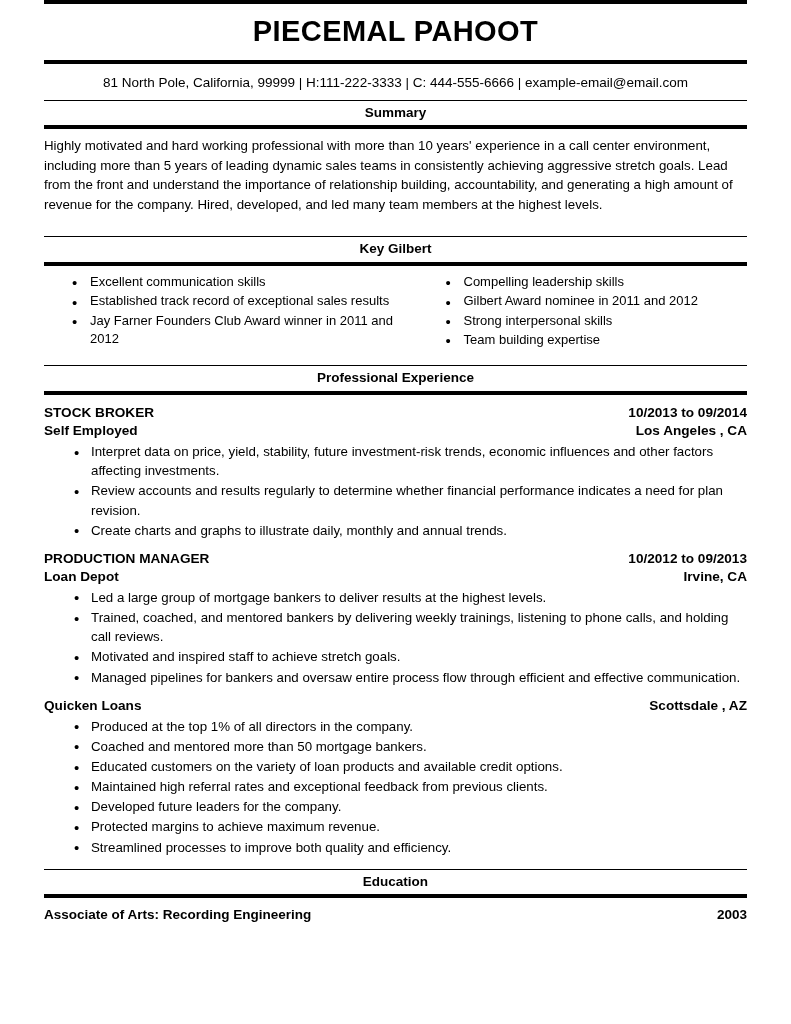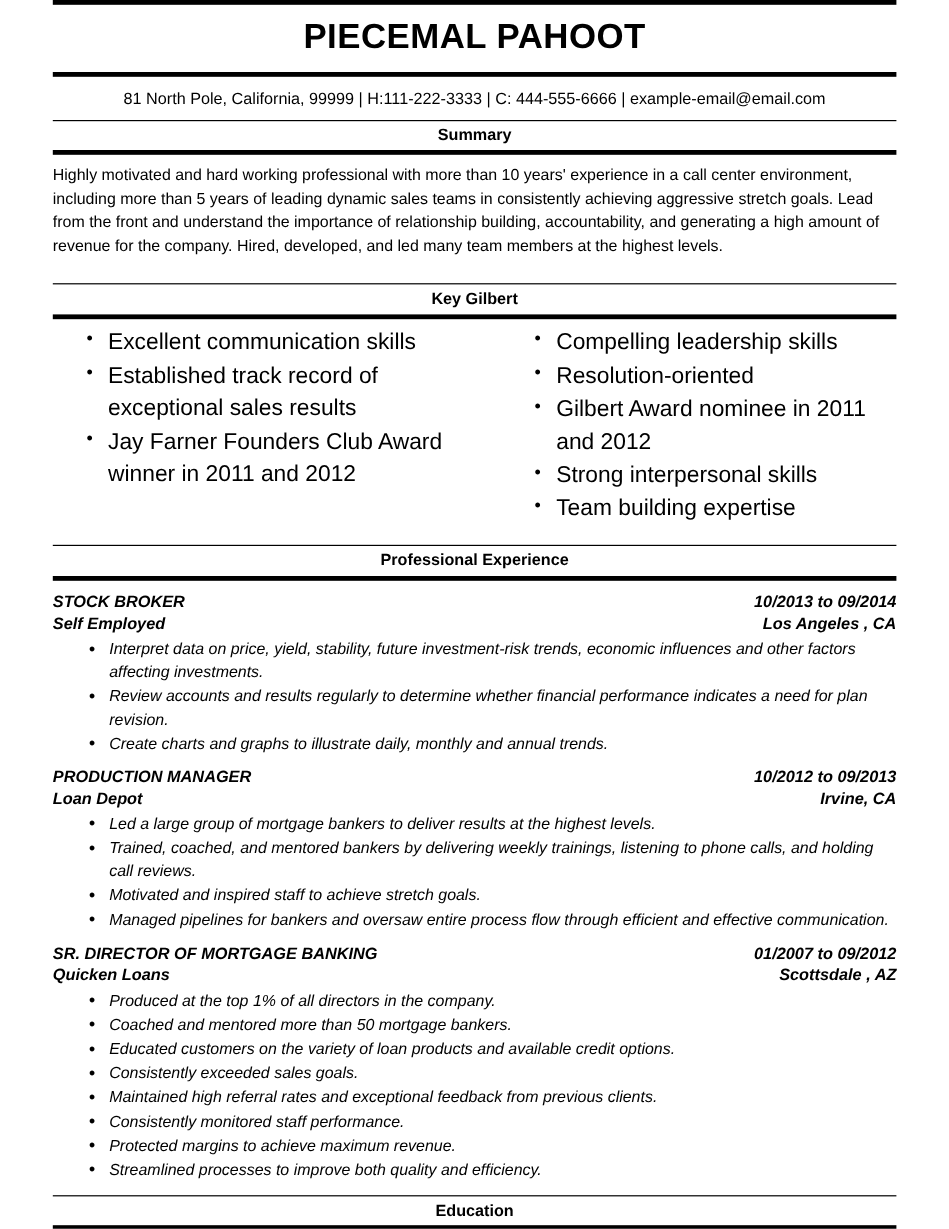--- a/index.html
+++ b/index.html
@@ -79,35 +79,35 @@
   }
   .skills-col.right { padding-left: 22px; }
   ul.bullets {
     list-style: none;
     margin: 0;
     padding: 0;
   }
   ul.bullets > li {
     position: relative;
     padding-left: 46px;
-    font-size: 19px;
+    font-size: 13px;
     line-height: 1.42;
     margin: 0 0 1px 0;
   }
   ul.bullets > li::before {
     content: "\2022";
     position: absolute;
     left: 28px;
     top: -0.5px;
     font-size: 15px;
     line-height: inherit;
   }
 
   
-  .job { padding-top: 9px; font-style: italic; }
+  .job { padding-top: 9px; }
   .job:first-of-type { padding-top: 8px; }
   .job-row {
     display: flex;
     justify-content: space-between;
     align-items: baseline;
     font-size: 13.6px;
     font-weight: bold;
     line-height: 1.33;
   }
   .job-row .left  { text-align: left; }
@@ -173,21 +173,20 @@
     <div class="skills-col left">
       <ul class="bullets">
         <li>Excellent communication skills</li>
         <li>Established track record of exceptional sales results</li>
         <li>Jay Farner Founders Club Award winner in 2011 and 2012</li>
       </ul>
     </div>
     <div class="skills-col right">
       <ul class="bullets">
         <li>Compelling leadership skills</li>
-        <li>Resolution-oriented</li>
         <li>Gilbert Award nominee in 2011 and 2012</li>
         <li>Strong interpersonal skills</li>
         <li>Team building expertise</li>
       </ul>
     </div>
   </div>
 
   <div class="sec-gap-sm"></div>
 
   <div class="rule-thin"></div>
@@ -222,34 +221,29 @@
     <ul class="job-bullets">
       <li>Led a large group of mortgage bankers to deliver results at the highest levels.</li>
       <li>Trained, coached, and mentored bankers by delivering weekly trainings, listening to phone calls, and holding call reviews.</li>
       <li>Motivated and inspired staff to achieve stretch goals.</li>
       <li>Managed pipelines for bankers and oversaw entire process flow through efficient and effective communication.</li>
     </ul>
   </div>
 
   <div class="job">
     <div class="job-row">
-      <div class="left">SR. DIRECTOR OF MORTGAGE BANKING</div>
-      <div class="right">01/2007 to 09/2012</div>
-    </div>
-    <div class="job-row">
       <div class="left">Quicken Loans</div>
       <div class="right">Scottsdale , AZ</div>
     </div>
     <ul class="job-bullets">
       <li>Produced at the top 1% of all directors in the company.</li>
       <li>Coached and mentored more than 50 mortgage bankers.</li>
       <li>Educated customers on the variety of loan products and available credit options.</li>
-      <li>Consistently exceeded sales goals.</li>
       <li>Maintained high referral rates and exceptional feedback from previous clients.</li>
-      <li>Consistently monitored staff performance.</li>
+      <li>Developed future leaders for the company.</li>
       <li>Protected margins to achieve maximum revenue.</li>
       <li>Streamlined processes to improve both quality and efficiency.</li>
     </ul>
   </div>
 
   <div class="sec-gap-sm"></div>
 
   <div class="rule-thin"></div>
   <div class="section-title">Education</div>
   <div class="rule-thick"></div>

